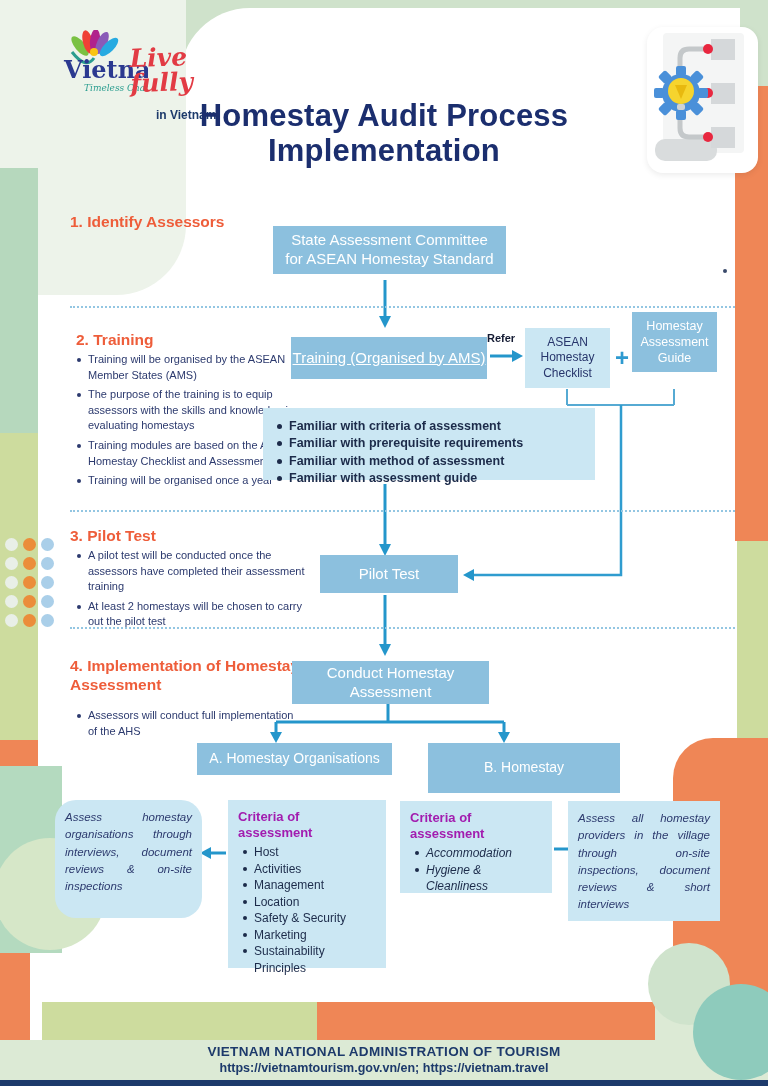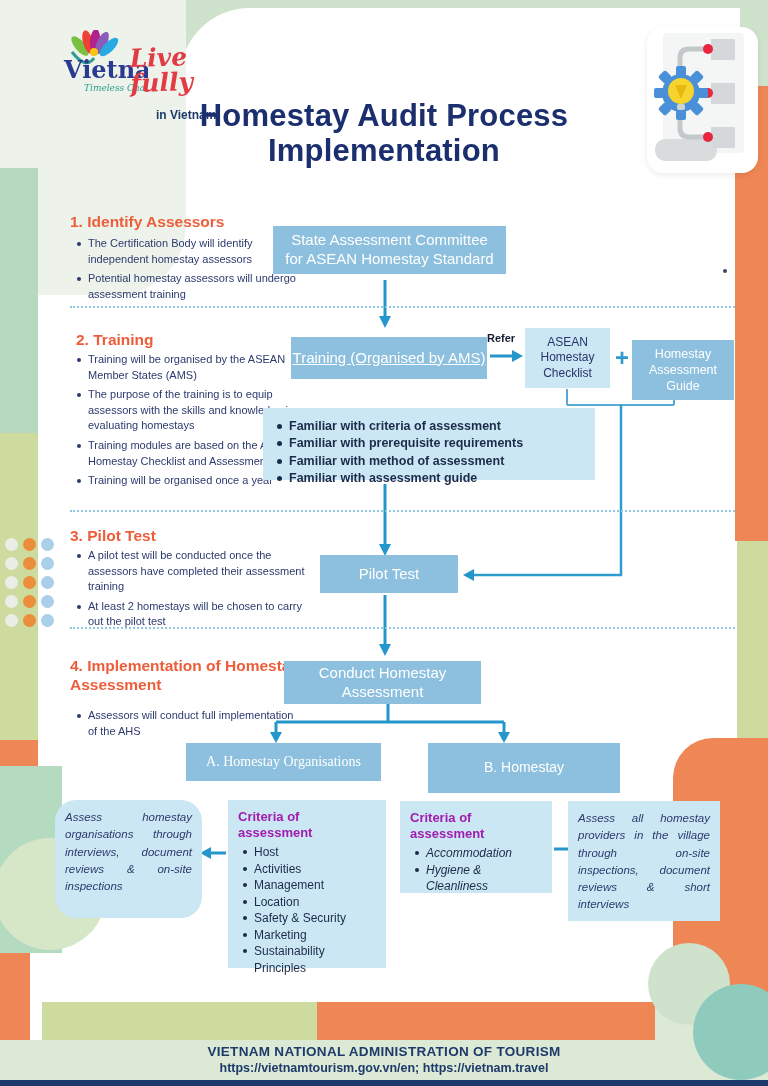--- a/index.html
+++ b/index.html
@@ -153,45 +153,41 @@
       <polygon points="379,544 391,544 385,556"></polygon>
       <polygon points="379,644 391,644 385,656"></polygon>
       <polygon points="270,732 282,732 276,743"></polygon>
       <polygon points="498,732 510,732 504,743"></polygon>
       <polygon points="211,847 211,859 200,853"></polygon>
       <polygon points="571,843 571,855 582,849"></polygon>
     </g>
   </svg>
 
   <div class="abs sec-head" style="left:70px;top:212px;width:220px;">1. Identify Assessors</div>
-  <ul class="abs bullets" style="left:74px;top:236px;width:212px;">
-      <li>The Certification Body will identify independent homestay assessors</li>
-      <li>Potential homestay assessors will undergo assessment training</li>
-    </ul>
   <div class="abs box-blue" style="left:273px;top:226px;width:233px;height:48px;padding:8px 8px;box-sizing:border-box;">
     <span>State Assessment Committee for ASEAN Homestay Standard</span>
   </div>
   <div class="abs sep" style="left:70px;top:306px;width:665px;"></div>
 
   <div class="abs sec-head" style="left:76px;top:330px;width:220px;">2. Training</div>
   <ul class="abs bullets" style="left:74px;top:352px;width:222px;">
       <li>Training will be organised by the ASEAN Member States (AMS)</li>
       <li>The purpose of the training is to equip assessors with the skills and knowledge in evaluating homestays</li>
       <li>Training modules are based on the ASEAN Homestay Checklist and Assessment Guide</li>
       <li>Training will be organised once a year</li>
     </ul>
   <div class="abs box-blue" style="left:291px;top:337px;width:196px;height:42px;text-decoration:underline;">
     <span>Training (Organised by AMS)</span>
   </div>
   <div class="abs refer" style="left:487px;top:332px;">Refer</div>
   <div class="abs box-light" style="left:525px;top:328px;width:85px;height:60px;display:flex;align-items:center;justify-content:center;text-align:center;font-size:12px;color:#27356b;line-height:1.3;">
     <span>ASEAN Homestay Checklist</span>
   </div>
   <div class="abs plus" style="left:612px;top:344px;width:20px;text-align:center;">+</div>
-  <div class="abs box-blue small" style="left:632px;top:340px;width:102px;height:60px;line-height:1.3;">
+  <div class="abs box-blue small" style="left:632px;top:312px;width:85px;height:60px;line-height:1.3;">
     <span>Homestay Assessment Guide</span>
   </div>
   <ul class="abs fam box-light" style="left:263px;top:408px;width:332px;height:72px;box-sizing:border-box;">
       <li>Familiar with criteria of assessment</li>
       <li>Familiar with prerequisite requirements</li>
       <li>Familiar with method of assessment</li>
       <li>Familiar with assessment guide</li>
     </ul>
   <div class="abs sep" style="left:70px;top:510px;width:665px;"></div>
 
@@ -202,24 +198,24 @@
     </ul>
   <div class="abs box-blue" style="left:320px;top:555px;width:138px;height:38px;">
     <span>Pilot Test</span>
   </div>
   <div class="abs sep" style="left:70px;top:627px;width:665px;"></div>
 
   <div class="abs sec-head" style="left:70px;top:656px;width:230px;">4. Implementation of Homestay Assessment</div>
   <ul class="abs bullets" style="left:74px;top:708px;width:215px;">
       <li>Assessors will conduct full implementation of the AHS</li>
     </ul>
-  <div class="abs box-blue" style="left:284px;top:661px;width:197px;height:43px;padding:0 20px;box-sizing:border-box;">
+  <div class="abs box-blue" style="left:292px;top:661px;width:197px;height:43px;padding:0 20px;box-sizing:border-box;">
     <span>Conduct Homestay Assessment</span>
   </div>
-  <div class="abs box-blue" style="left:186px;top:743px;width:195px;height:38px;font-size:14px;font-family:Liberation Serif, serif;">
+  <div class="abs box-blue" style="left:197px;top:743px;width:195px;height:32px;font-size:14px;">
     <span>A. Homestay Organisations</span>
   </div>
   <div class="abs box-blue" style="left:428px;top:743px;width:192px;height:50px;font-size:14px;">
     <span>B. Homestay</span>
   </div>
 
   <div class="abs desc-box" style="left:55px;top:800px;width:147px;height:118px;border-radius:21px;">
     <span>Assess homestay organisations through interviews, document reviews &amp; on-site inspections</span>
   </div>
   <div class="abs box-light" style="left:228px;top:800px;width:158px;height:168px;padding:9px 10px;box-sizing:border-box;">

